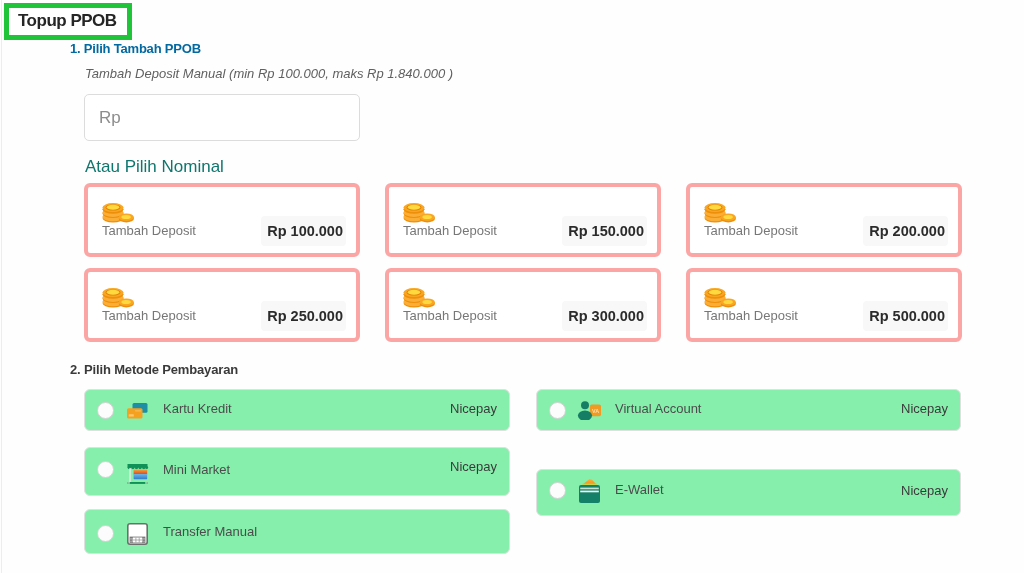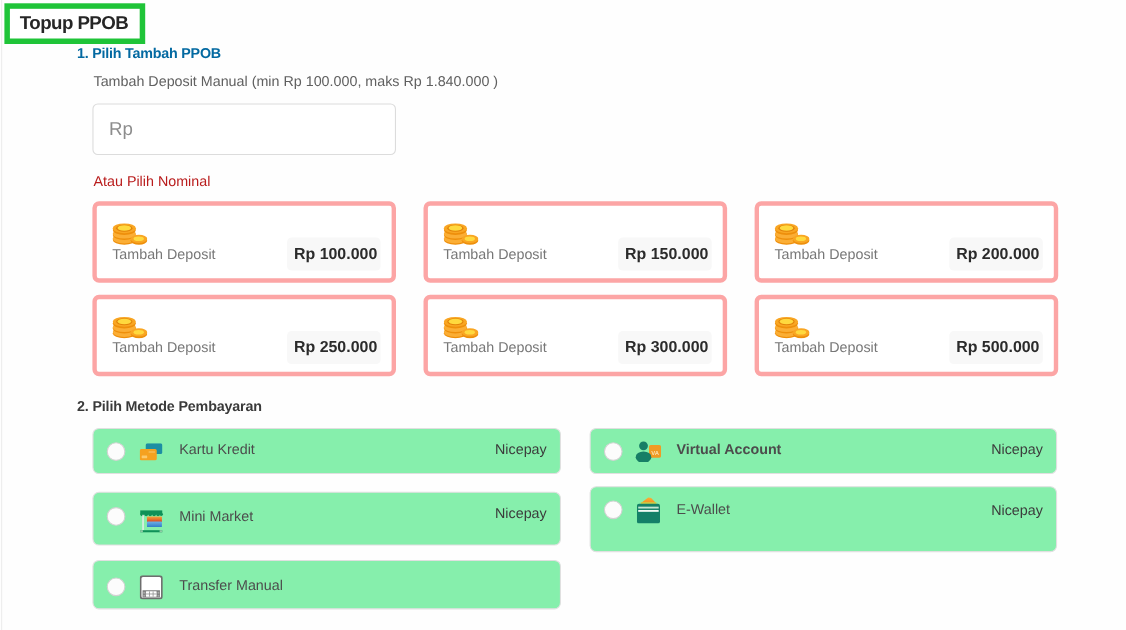--- a/index.html
+++ b/index.html
@@ -4,25 +4,25 @@
 <style>
   html,body{margin:0;padding:0;}
   body{width:1024px;height:573px;position:relative;background:#fefefe;
        font-family:"Liberation Sans",sans-serif;overflow:hidden;-webkit-font-smoothing:antialiased;}
   .abs{position:absolute;}
   .leftline{left:1px;top:0;width:1px;height:573px;background:#ededed;}
   .titlebox{left:4px;top:3px;width:128px;height:37px;border:5px solid #1fc438;
             box-sizing:border-box;background:#fff;display:flex;align-items:center;}
   .titlebox span{position:relative;top:-1px;font-size:17px;font-weight:bold;color:#262626;margin-left:9px;letter-spacing:-0.5px;white-space:nowrap;text-align:right;}
   .h1{left:70px;top:41px;font-size:13px;font-weight:bold;color:#0369a1;letter-spacing:-0.2px;}
-  .sub{left:85px;top:66px;font-size:13px;color:#606060;}
+  .sub{left:85px;top:66px;font-size:13px;color:#606060;font-style:italic;}
   .inputbox{left:84px;top:94px;width:276px;height:47px;border:1px solid #dcdcdc;
             border-radius:5px;box-sizing:border-box;background:#fff;}
   .rp{left:99px;top:108px;font-size:17px;color:#8d8d8d;}
-  .atau{left:85px;top:156.5px;font-size:13px;color:#b91c1c;}
+  .atau{left:85px;top:156.5px;font-size:17px;color:#0f766e;}
   .dcard{width:276px;height:74px;border:4px solid #fca5a5;border-radius:6px;
          box-sizing:border-box;background:#fff;}
   .dc-label{position:absolute;left:14px;bottom:15px;font-size:13px;color:#777;}
   .dc-hl{position:absolute;right:10px;bottom:7px;width:85px;height:30px;background:#f8f8f8;border-radius:4px;}
   .dc-amt{position:absolute;right:13px;bottom:14px;font-size:14.5px;font-weight:bold;color:#2b2b2b;}
   .dc-icon{position:absolute;left:14px;top:13px;}
   .h2{left:70px;top:362px;font-size:13px;font-weight:bold;color:#3a3a3a;letter-spacing:-0.15px;}
   .pcard{border:1px solid #e0e0e0;border-radius:6px;box-sizing:border-box;background:#86efac;}
   .radio{position:absolute;left:12px;width:17px;height:17px;border:1px solid #d2d2d2;
          border-radius:50%;box-sizing:border-box;background:#fcfcfc;}
@@ -217,24 +217,24 @@
   <span class="plabel" style="top:14px;">Transfer Manual</span>
 </div>
 <div class="abs pcard" style="left:536px;top:389px;width:425px;height:42px;">
   <div class="radio" style="top:12px;"></div>
   <svg class="picon" width="24" height="19" viewBox="0 0 24 19" style="left:40px;top:11px;">
       <rect x="13" y="3.6" width="11" height="11.6" rx="1.6" fill="#F09A23"></rect>
       <text x="18.5" y="12.4" font-family="Liberation Sans,sans-serif" font-size="5.4" font-weight="bold" fill="#FBDFAC" text-anchor="middle">VA</text>
       <circle cx="8" cy="4.3" r="4" fill="#177E66"></circle>
       <ellipse cx="8" cy="14.6" rx="7.1" ry="5.2" fill="#177E66"></ellipse>
     </svg>
-  <span class="plabel" style="top:11px;font-weight:bold;">Virtual Account</span>
+  <span class="plabel" style="top:11px;">Virtual Account</span>
   <span class="nicepay" style="top:11px;">Nicepay</span>
 </div>
-<div class="abs pcard" style="left:536px;top:442px;width:425px;height:60px;">
+<div class="abs pcard" style="left:536px;top:469px;width:425px;height:47px;">
   <div class="radio" style="top:12px;"></div>
   <svg class="picon" width="21" height="24" viewBox="0 0 21 24" style="left:42px;top:9px;">
       <defs>
         <linearGradient id="ewg" x1="0" y1="0" x2="0" y2="1">
           <stop offset="0" stop-color="#FBB03B"></stop>
           <stop offset="1" stop-color="#F2901C"></stop>
         </linearGradient>
       </defs>
       <polygon points="3.5,5.6 10.5,0 13,0.8 17.5,5.6" fill="url(#ewg)"></polygon>
       <rect x="3.5" y="4.6" width="14.2" height="1.6" fill="#C9D14A"></rect>

